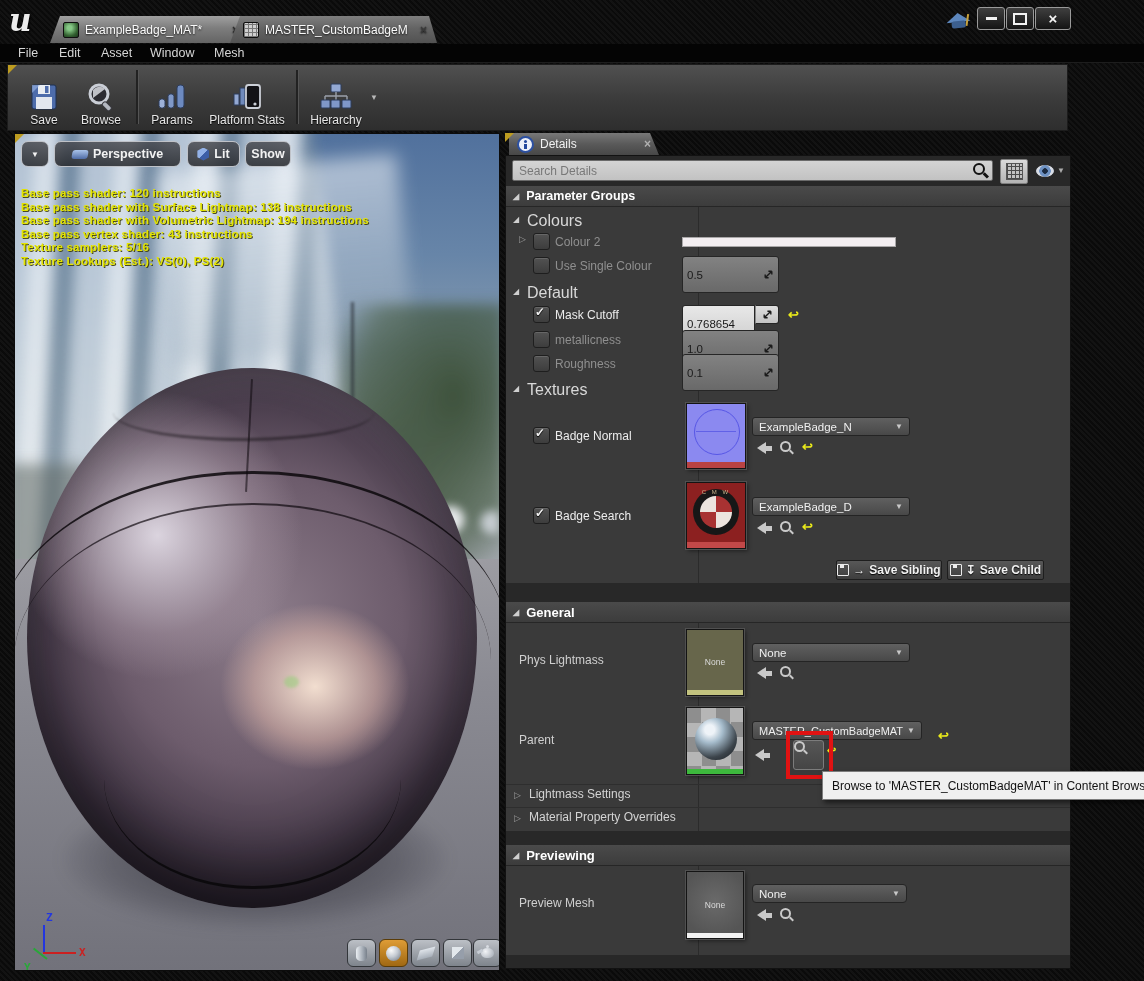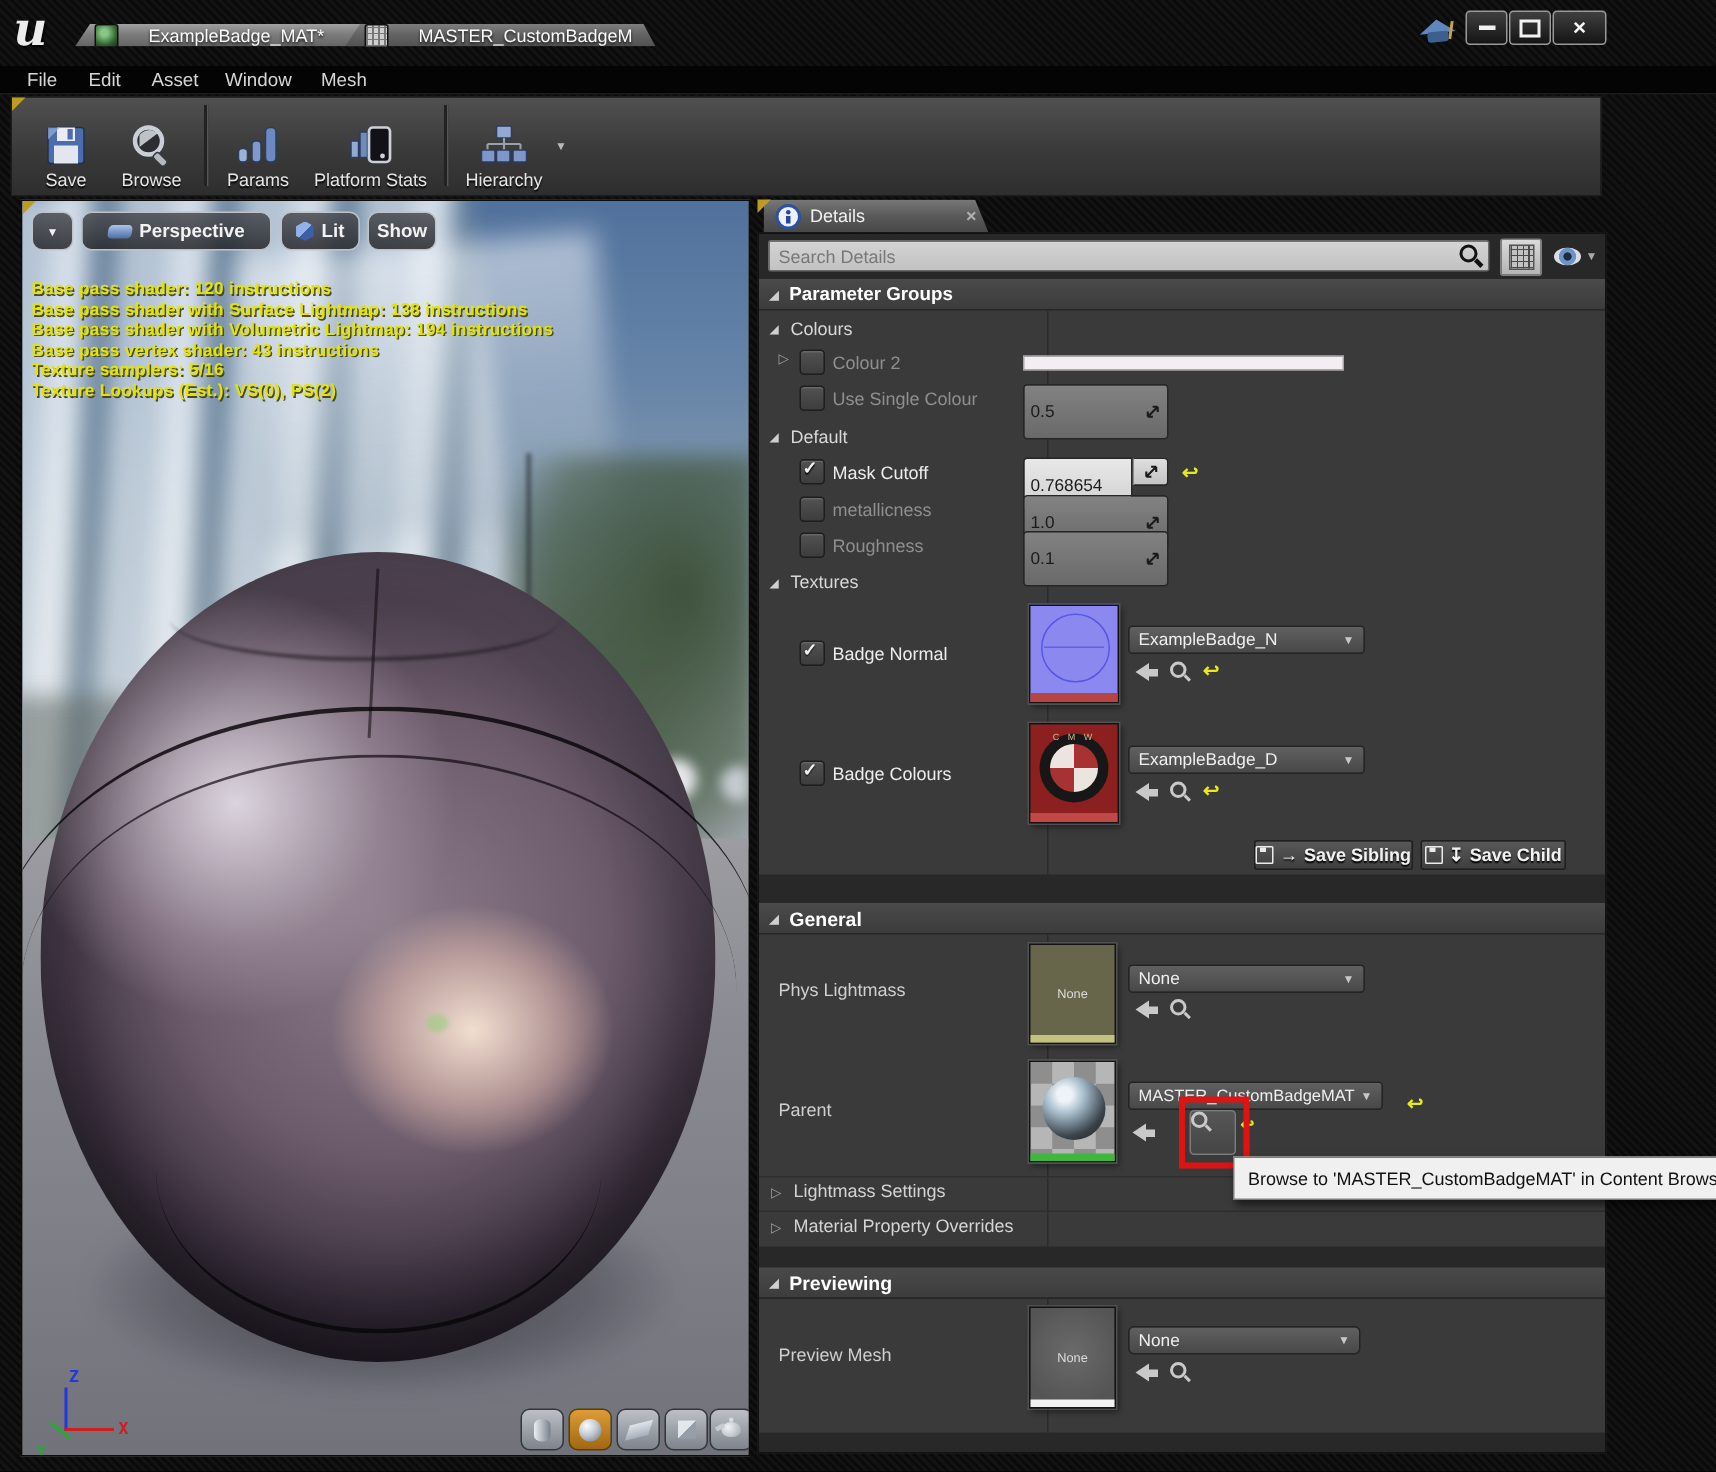--- a/index.html
+++ b/index.html
@@ -5,21 +5,21 @@
   html,body{margin:0;padding:0;}
   body{width:1144px;height:981px;position:relative;background:#000;
        font-family:"Liberation Sans",sans-serif;overflow:hidden;}
   .abs{position:absolute;}
   .win{position:absolute;inset:0;
        background:#0b0b0b;
        background-image:repeating-linear-gradient(45deg,rgba(45,45,45,.22) 0 2px,rgba(8,8,8,.22) 2px 4px);}
   
   .logo{left:9px;top:2px;font-family:"DejaVu Serif",serif;font-style:italic;font-weight:bold;
         font-size:31px;color:#ececec;text-shadow:1px 1px 2px #000;}
-  .tab{position:absolute;top:16px;height:15px;display:flex;align-items:center;gap:20px;
+  .tab{position:absolute;top:16px;height:27px;display:flex;align-items:center;gap:6px;
        padding:0 10px 0 13px;clip-path:polygon(10px 0,calc(100% - 8px) 0,100% 100%,0 100%);
        font-size:12px;color:#fafafa;text-shadow:0 1px 2px rgba(0,0,0,.8);}
   .tab.active{left:50px;width:176px;background:linear-gradient(#a0a0a0,#7d7d7d 45%,#646464);}
   .tab.inactive{left:230px;width:184px;background:linear-gradient(#7e7e7e,#646464 45%,#525252);}
   .tabicon{width:14px;height:14px;border:1px solid #0e0e0e;border-radius:2px;flex:0 0 auto;}
   .tabicon.mi{background:radial-gradient(circle at 40% 35%,#86c886 0 18%,#31602f 65%,#1b331b);}
   .tabicon.mm{background-color:#cfcfcf;background-image:repeating-linear-gradient(0deg,#777 0 1px,transparent 1px 4px),repeating-linear-gradient(90deg,#777 0 1px,transparent 1px 4px);}
   .tabx{margin-left:auto;color:#2d2d2d;font-weight:bold;font-size:12px;}
   .wbtn{position:absolute;top:7px;height:21px;background:linear-gradient(#3f3f3f,#141414);
         border:1px solid #9a9a9a;border-radius:3px;display:flex;align-items:center;justify-content:center;}
@@ -121,21 +121,21 @@
        background:radial-gradient(circle at 50% 50%,#1b2b42 0 2.5px,#6f93c4 3px 5.5px,#d8dde6 6px);}
   .hdr{position:absolute;left:1px;width:564px;height:21px;background:linear-gradient(#4a4a4a,#3c3c3c);
        border-bottom:1px solid #262626;display:flex;align-items:center;gap:7px;padding-left:7px;box-sizing:border-box;
        color:#fff;font-weight:bold;font-size:12.5px;}
   .body-block{position:absolute;left:1px;width:564px;background:#3a3a3a;}
   .vsep{position:absolute;left:192px;top:0;width:1px;height:100%;background:#2b2b2b;}
   .tri{font-size:8px;color:#cfcfcf;}
   .exp{position:absolute;font-size:9px;color:#9c9c9c;}
   .rowlbl{position:absolute;font-size:12px;color:#8f8f8f;white-space:nowrap;}
   .rowlbl.on{color:#ececec;}
-  .catlbl{position:absolute;font-size:12px;color:#d8d8d8;}
+  .catlbl{position:absolute;font-size:16px;color:#d8d8d8;}
   .cb{position:absolute;width:15px;height:15px;border-radius:3px;border:1px solid #1e1e1e;
       background:linear-gradient(#525252,#3d3d3d);box-shadow:inset 0 1px 0 rgba(255,255,255,.12);}
   .cbmark{position:absolute;left:1px;top:-2px;color:#f2f2f2;font-weight:bold;font-size:12px;text-shadow:0 1px 1px #000;}
   .numbox{position:absolute;height:37px;border:1px solid #262626;border-radius:3px;box-sizing:border-box;
           background:linear-gradient(#828282,#696969);color:#1a1a1a;font-size:11.5px;
           display:flex;align-items:center;padding:0 4px;justify-content:space-between;}
   .numbox.light{background:linear-gradient(#e8e8e8,#cecece);text-align:right;}
   .diagbtn{position:absolute;height:19px;width:24px;border:1px solid #262626;border-left:1px solid #8a8a8a;
            border-radius:0 3px 3px 0;background:linear-gradient(#dedede,#c4c4c4);box-sizing:border-box;
            display:flex;align-items:center;justify-content:center;}
@@ -413,21 +413,21 @@
       <span>ExampleBadge_N</span>
       <span class="ddarrow">▼</span>
     </div>
     <span class="larrow" style="left:252px;top:309px;"></span>
     <span class="magl" style="left:275px;top:308px;"></span>
     <span class="reset" style="left:297px;top:307px;">↩</span>
 
     <span class="cb" style="left:28px;top:374px;">
         <span class="cbmark">✓</span>
       </span>
-    <span class="rowlbl on" style="left:50px;top:376px;">Badge Colours</span>
+    <span class="rowlbl on" style="left:50px;top:376px;">Badge Search</span>
     <div class="thumb" style="left:181px;top:349px;width:60px;height:67px;background:#8c2020;">
       <div class="abs" style="left:6px;top:6px;width:46px;height:46px;border-radius:50%;background:#171717;"></div>
       <div class="abs" style="left:13px;top:13px;width:32px;height:32px;border-radius:50%;background:conic-gradient(#a83232 0 90deg,#ece4de 90deg 180deg,#a83232 180deg 270deg,#ece4de 270deg 360deg);"></div>
       <div class="abs" style="left:0;top:6px;width:100%;text-align:center;font-size:6px;color:#cdb88e;letter-spacing:2px;">C M W</div>
       <div class="strip" style="background:#c24848;height:6px;"></div>
     </div>
     <div class="dd" style="left:247px;top:364px;width:158px;">
       <span>ExampleBadge_D</span>
       <span class="ddarrow">▼</span>
     </div>

